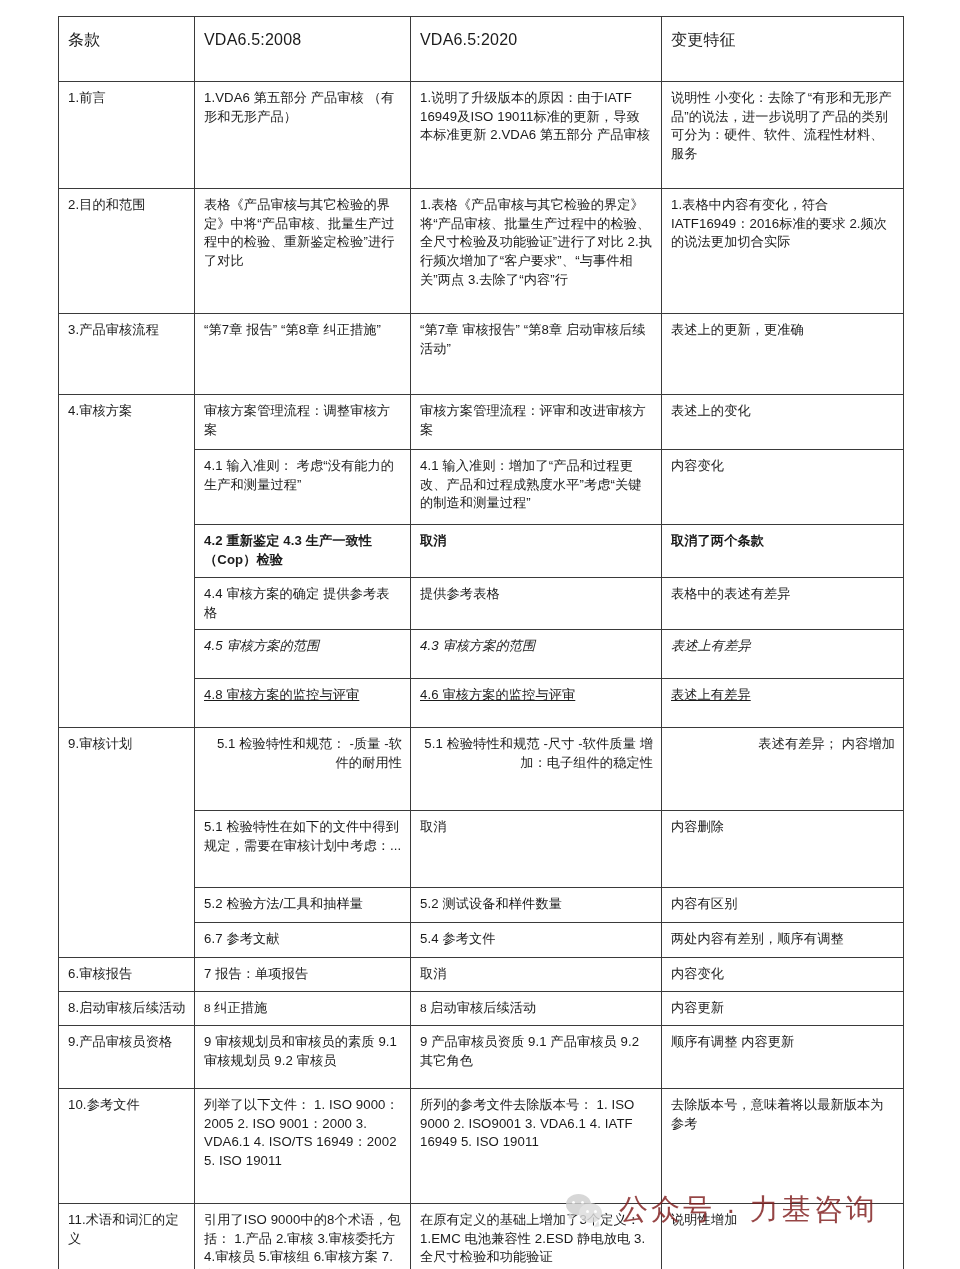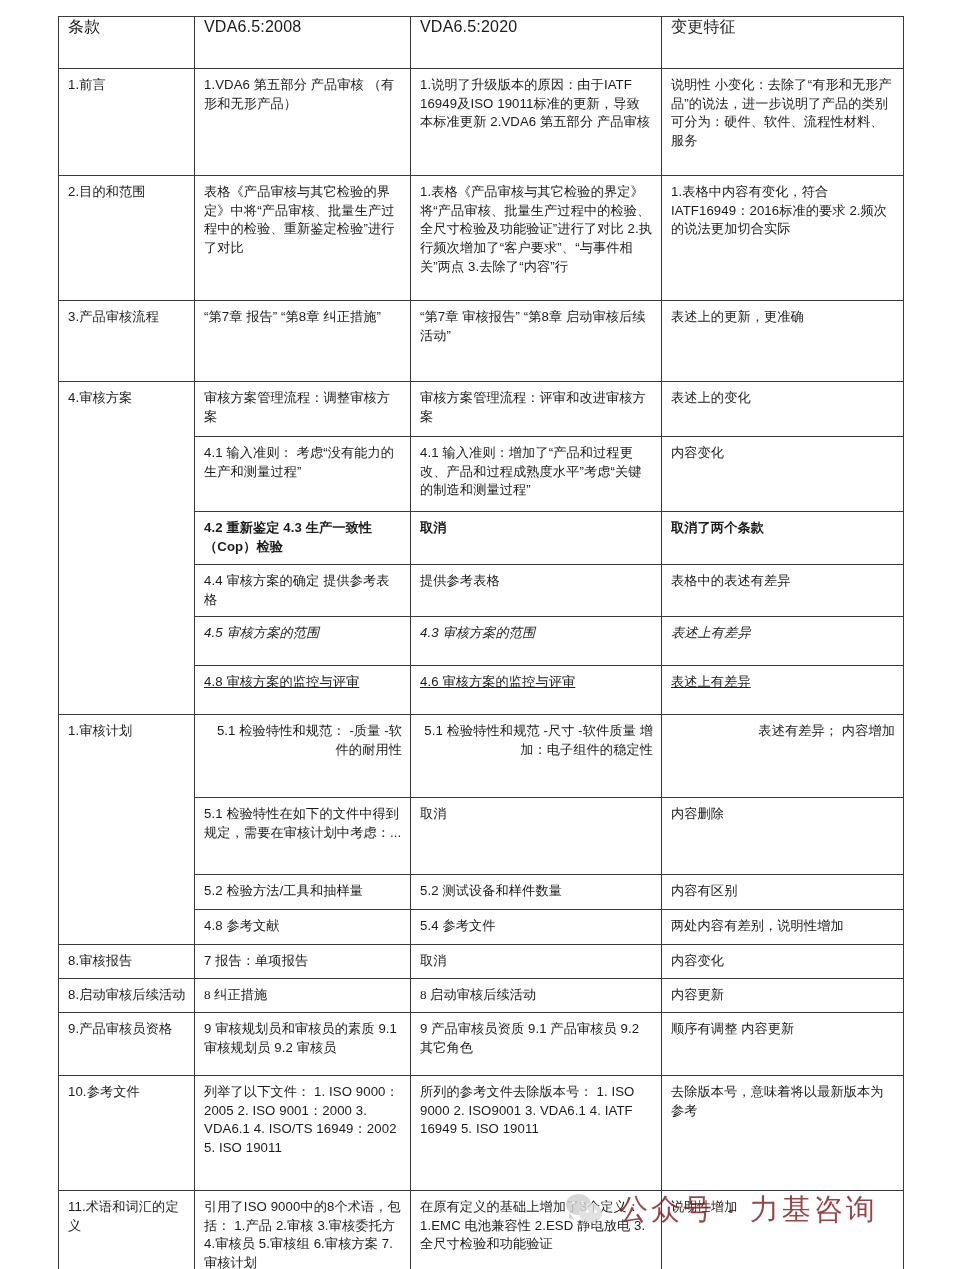--- a/index.html
+++ b/index.html
@@ -44,21 +44,21 @@
     vertical-align: top;
     padding: 7px 8px 7px 9px;
     font-size: 13.2px;
     line-height: 1.42;
     letter-spacing: 0.1px;
     word-break: break-word;
     background: rgba(255,255,255,0.0);
   }
   table.cmp td.hdr {
     font-size: 16px;
-    padding-top: 0;
+    padding-top: 13px;
     padding-bottom: 13px;
     line-height: 1.3;
     letter-spacing: 0.2px;
   }
   table.cmp tr.head td {
     height: 38px;
   }
   
   .h-r1 { height: 92px; }
   .h-r2 { height: 110px; }
@@ -219,21 +219,21 @@
             <td class="cell-lines h-r4e">4.5 审核方案的范围</td>
             <td class="cell-lines h-r4e">4.3 审核方案的范围</td>
             <td class="cell-lines h-r4e">表述上有差异</td>
           </tr>
           <tr>
             <td class="cell-lines h-r4f">4.8 审核方案的监控与评审</td>
             <td class="cell-lines h-r4f">4.6 审核方案的监控与评审</td>
             <td class="cell-lines h-r4f">表述上有差异</td>
           </tr>
           <tr>
-            <td rowspan="4">1.审核计划</td>
+            <td rowspan="4">9.审核计划</td>
             <td class="cell-lines h-r5a">5.1 检验特性和规范：
 -质量
 -软件的耐用性</td>
             <td class="cell-lines h-r5a">5.1 检验特性和规范
 -尺寸
 -软件质量
 增加：电子组件的稳定性</td>
             <td class="cell-lines h-r5a">表述有差异；
 内容增加</td>
           </tr>
@@ -241,26 +241,26 @@
             <td class="cell-lines h-r5b">5.1 检验特性在如下的文件中得到规定，需要在审核计划中考虑：...</td>
             <td class="cell-lines h-r5b">取消</td>
             <td class="cell-lines h-r5b">内容删除</td>
           </tr>
           <tr>
             <td class="cell-lines h-r5c">5.2 检验方法/工具和抽样量</td>
             <td class="cell-lines h-r5c">5.2 测试设备和样件数量</td>
             <td class="cell-lines h-r5c">内容有区别</td>
           </tr>
           <tr>
-            <td class="cell-lines h-r5d">4.8 参考文献</td>
+            <td class="cell-lines h-r5d">6.7 参考文献</td>
             <td class="cell-lines h-r5d">5.4 参考文件</td>
-            <td class="cell-lines h-r5d">两处内容有差别，说明性增加</td>
-          </tr>
-          <tr>
-            <td>8.审核报告</td>
+            <td class="cell-lines h-r5d">两处内容有差别，顺序有调整</td>
+          </tr>
+          <tr>
+            <td>6.审核报告</td>
             <td class="cell-lines h-r7">7 报告：单项报告</td>
             <td class="cell-lines h-r7">取消</td>
             <td class="cell-lines h-r7">内容变化</td>
           </tr>
           <tr>
             <td>8.启动审核后续活动</td>
             <td class="cell-lines h-r8">8 纠正措施</td>
             <td class="cell-lines h-r8">8 启动审核后续活动</td>
             <td class="cell-lines h-r8">内容更新</td>
           </tr>

